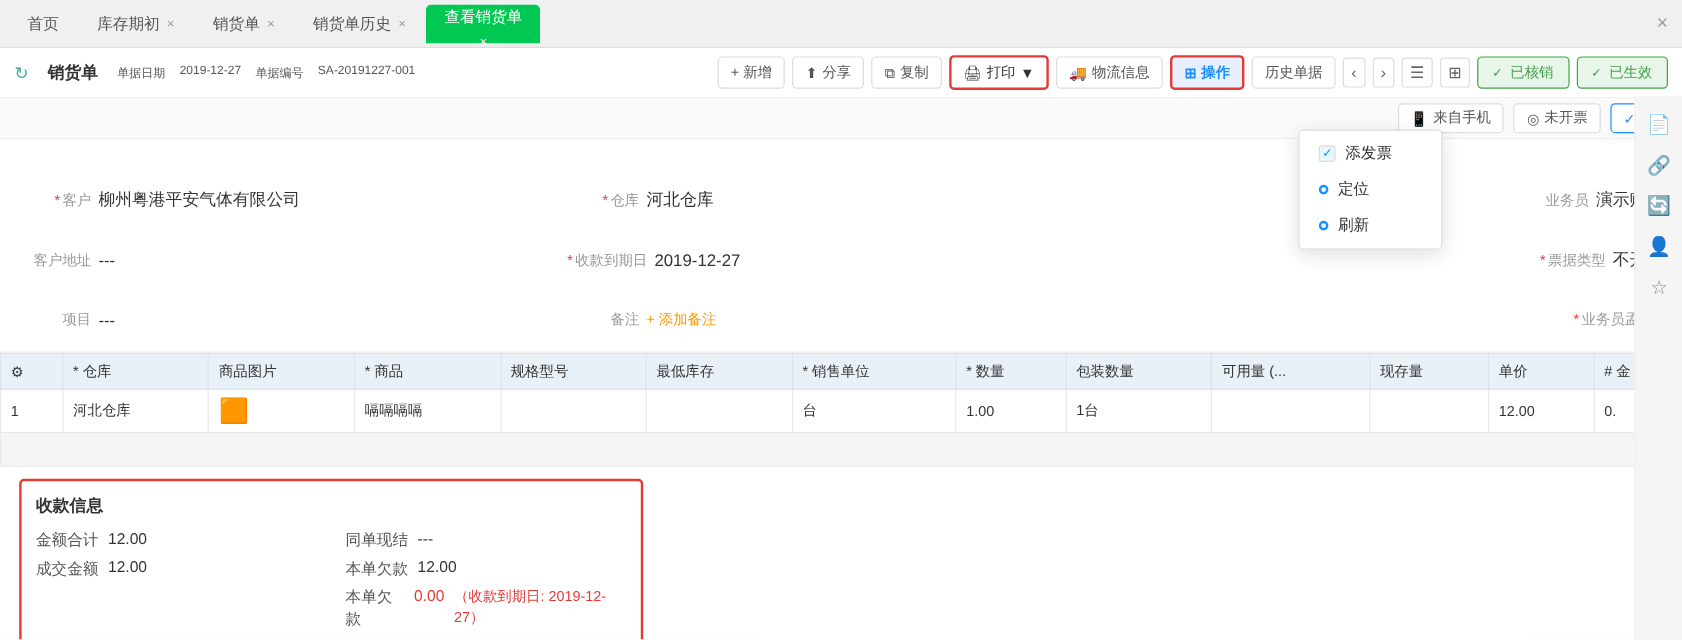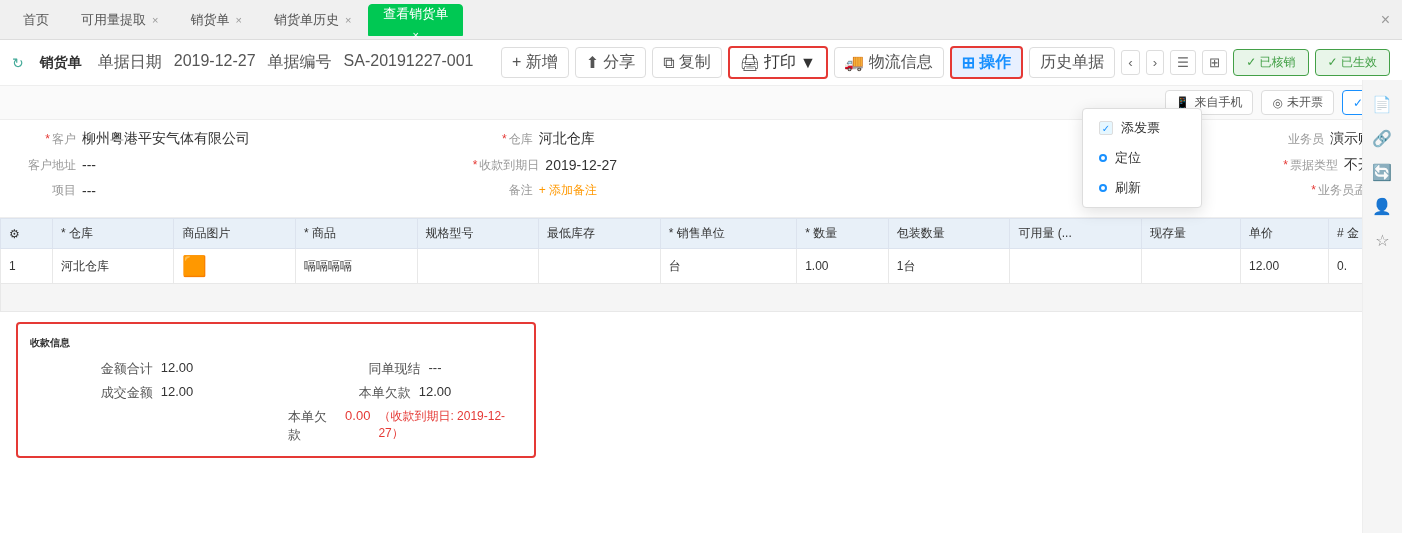--- a/index.html
+++ b/index.html
@@ -27,68 +27,68 @@
     .main-content { background: #fff; height: calc(533px - 40px); overflow: hidden; position: relative; }
 
     
     .toolbar {
       display: flex; align-items: center; padding: 6px 12px; border-bottom: 1px solid #eee;
       gap: 8px; background: #fff;
     }
     .doc-info { display: flex; align-items: center; gap: 16px; flex: 1; }
     .doc-icon { color: #4a9; font-size: 14px; }
     .doc-title { font-weight: 600; font-size: 14px; color: #333; }
-    .doc-meta { display: flex; gap: 12px; font-size: 16px; color: #555; }
+    .doc-meta { display: flex; gap: 12px; font-size: 10px; color: #555; }
     .toolbar-actions { display: flex; align-items: center; gap: 6px; }
     .btn-action {
       display: flex; align-items: center; gap: 4px; padding: 4px 10px; border-radius: 4px;
-      border: 1px solid #ddd; background: #fff; cursor: pointer; font-size: 16px; color: #555;
+      border: 1px solid #ddd; background: #fff; cursor: pointer; font-size: 12px; color: #555;
       white-space: nowrap;
     }
     .btn-highlight {
       background: #fff; border: 2px solid #e53935; color: #333;
     }
     .btn-status { padding: 4px 12px; border-radius: 4px; border: 1px solid; font-size: 12px; cursor: pointer; }
-    .btn-status.green { background: #e8f5e9; border-color: #43a047; color: #43a047; }
+    .btn-status.green { background: #e8f5e9; border-color: #43a047; color: #43a047; font-family: Liberation Mono, monospace; }
     .btn-nav { padding: 4px 6px; border: 1px solid #ddd; border-radius: 3px; cursor: pointer; background: #fff; color: #666; }
 
     
     .sub-toolbar {
       display: flex; align-items: center; justify-content: flex-end; padding: 4px 12px;
       border-bottom: 1px solid #eee; gap: 8px; background: #fafafa;
     }
     .btn-sub { display: flex; align-items: center; gap: 4px; padding: 3px 10px; border-radius: 4px; border: 1px solid #ddd; background: #fff; cursor: pointer; font-size: 12px; color: #555; }
     .btn-sub.blue-outline { border-color: #1890ff; color: #1890ff; }
 
     
     .form-area { padding: 10px 16px; border-bottom: 1px solid #eee; }
-    .form-row { display: flex; gap: 0; margin-bottom: 8px; }
+    .form-row { display: flex; gap: 0; margin-bottom: 8px; margin-top: 32px; }
     .form-field { display: flex; align-items: center; flex: 1; gap: 6px; }
     .form-field label { color: #999; font-size: 12px; white-space: nowrap; min-width: 60px; text-align: right; }
     .form-field label.required::before { content: '*'; color: #e53935; margin-right: 2px; }
     .form-field .val { font-size: 14px; color: #333; }
     .add-note { color: #ff9800; font-size: 12px; cursor: pointer; }
 
     
     .table-wrap { overflow: auto; }
     table { width: 100%; border-collapse: collapse; font-size: 12px; }
     thead tr { background: #e8f0f8; }
     thead th { padding: 6px 8px; text-align: left; border: 1px solid #dce3ee; font-weight: 500; color: #333; white-space: nowrap; }
     tbody tr td { padding: 5px 8px; border: 1px solid #e8e8e8; color: #333; }
     tbody tr:nth-child(even) { background: #fafafa; }
     .subtotal-row td { background: #f5f5f5; color: #999; text-align: right; }
 
     
     .payment-section {
       border: 2px solid #e53935; border-radius: 4px; margin: 10px 16px;
       padding: 12px; background: #fff; max-width: 520px;
     }
-    .payment-title { font-weight: 700; font-size: 10px; margin-bottom: 10px; }
+    .payment-title { font-weight: 700; font-size: 14px; margin-bottom: 10px; }
     .payment-grid { display: grid; grid-template-columns: 1fr 1fr; gap: 6px 24px; font-size: 13px; }
-    .payment-item { display: flex; gap: 8px; justify-content: center; }
+    .payment-item { display: flex; gap: 8px; }
     .payment-item .lbl { color: #555; }
     .payment-item .val { color: #333; }
     .payment-item .val.red { color: #e53935; }
     .payment-item .val.orange { color: #e53935; font-size: 12px; }
 
     
     .dropdown-overlay {
       position: absolute; top: 68px; right: 200px;
       background: #fff; border: 1px solid #ddd; border-radius: 4px;
       box-shadow: 0 4px 16px rgba(0,0,0,0.12); z-index: 100; min-width: 120px;
@@ -114,21 +114,21 @@
 </head>
 <body>
 
 <div style="width:1402px; height:533px; position:relative; overflow:hidden;">
 
   <div class="tab-bar">
     <div class="tab-item">
       <span>首页</span>
     </div>
     <div class="tab-item">
-      <span>可用量提取</span>
+      <span>库存期初</span>
       <span class="tab-close">×</span>
     </div>
     <div class="tab-item">
       <span>销货单</span>
       <span class="tab-close">×</span>
     </div>
     <div class="tab-item">
       <span>销货单历史</span>
       <span class="tab-close">×</span>
     </div>

